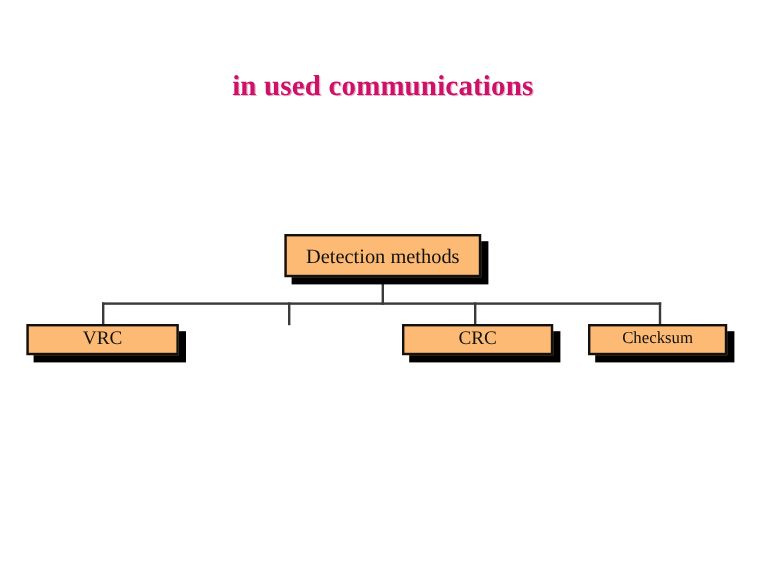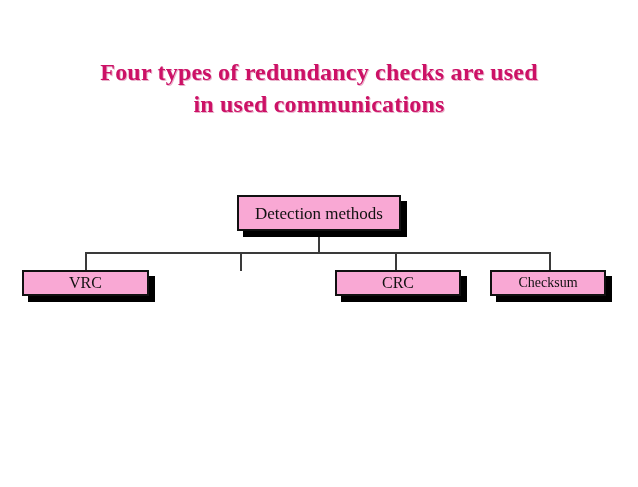--- a/index.html
+++ b/index.html
@@ -45,21 +45,21 @@
     left: 0;
     top: 0;
     width: 638px;
     height: 487px;
   }
 
   
   .node {
     position: absolute;
     box-sizing: border-box;
-    background: #f9a8d4;
+    background: #fdba74;
     border: 2px solid #111111;
     box-shadow: 6px 6px 0 0 #000000;
     display: flex;
     align-items: center;
     justify-content: center;
   }
   .node-label {
     font-family: "Liberation Serif", "DejaVu Serif", serif;
     font-weight: normal;
     color: #111111;
@@ -100,21 +100,20 @@
   .drop-1     { left: 240px; top: 252px; height: 19px; }
   .drop-2     { left: 395px; top: 252px; height: 19px; }
   .drop-3     { left: 549px; top: 252px; height: 19px; }
 </style>
 </head>
 <body>
 
 <div id="slide">
 
   <div class="title-block">
-    <div class="title-line">Four types of redundancy checks are used</div>
     <div class="title-line">in used communications</div>
   </div>
 
   <div class="chart">
 
     <div class="conn v stem"></div>
     <div class="conn h bus"></div>
     <div class="conn v drop-0"></div>
     <div class="conn v drop-1"></div>
     <div class="conn v drop-2"></div>

